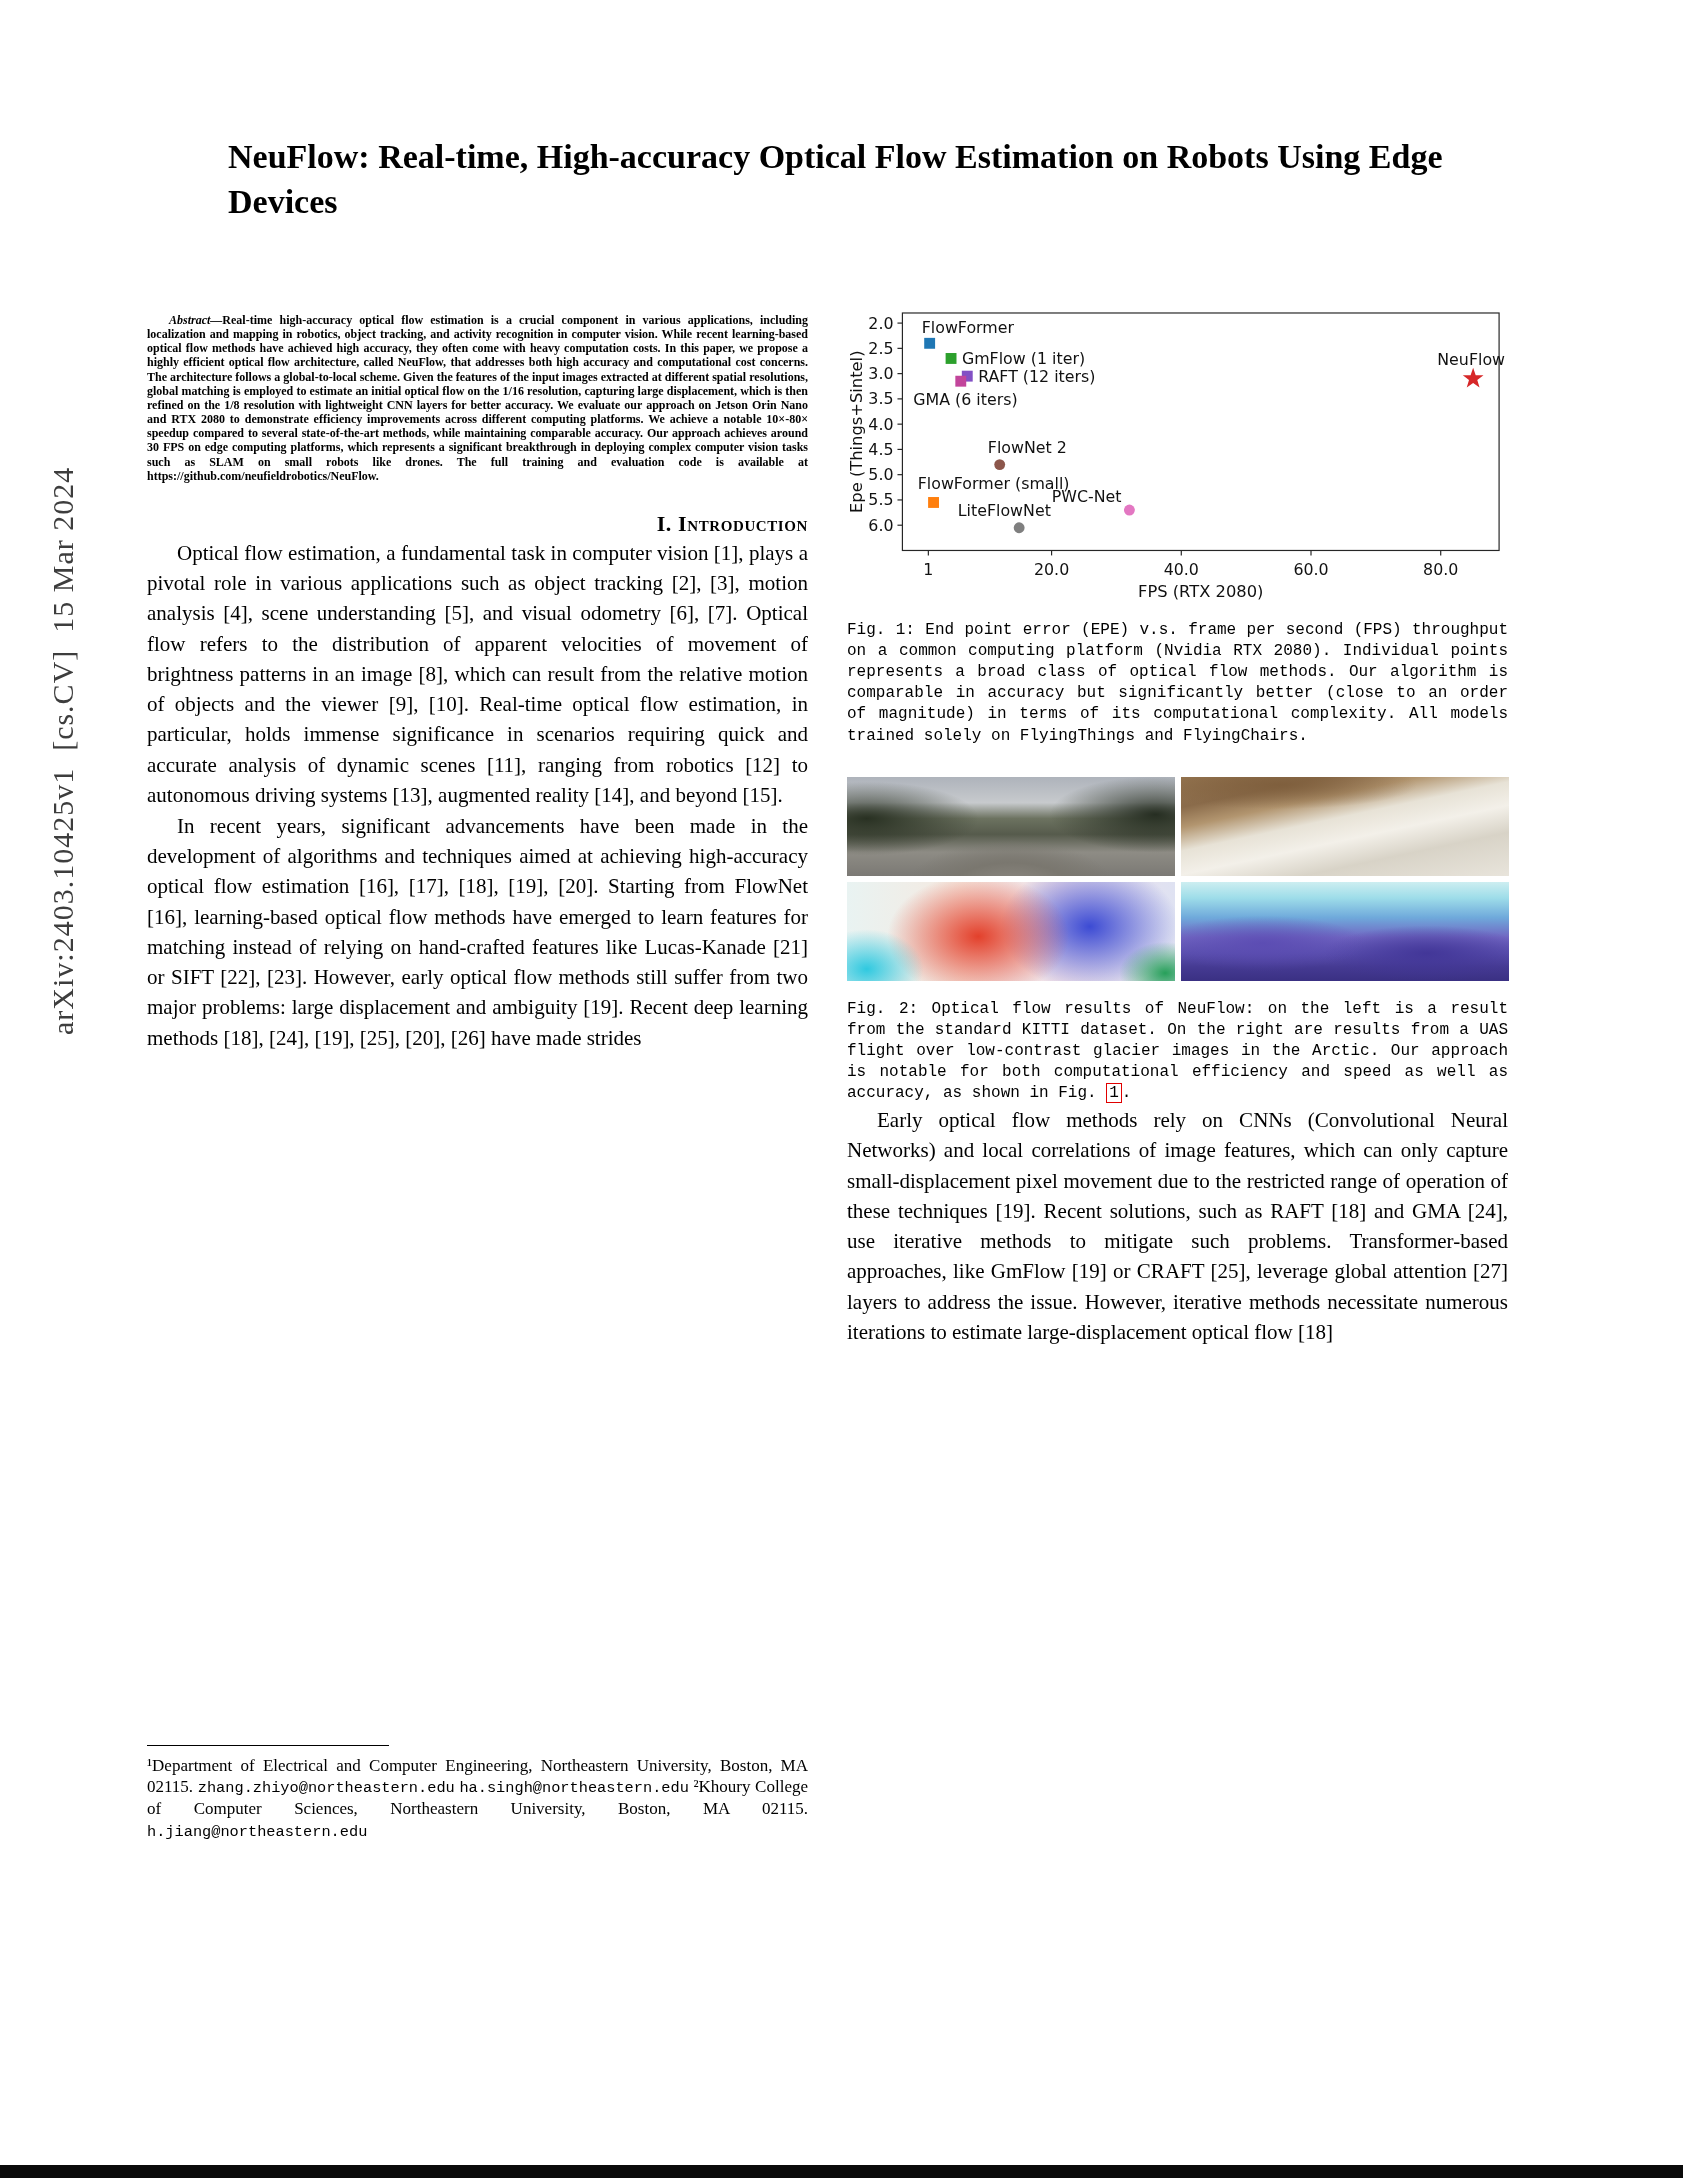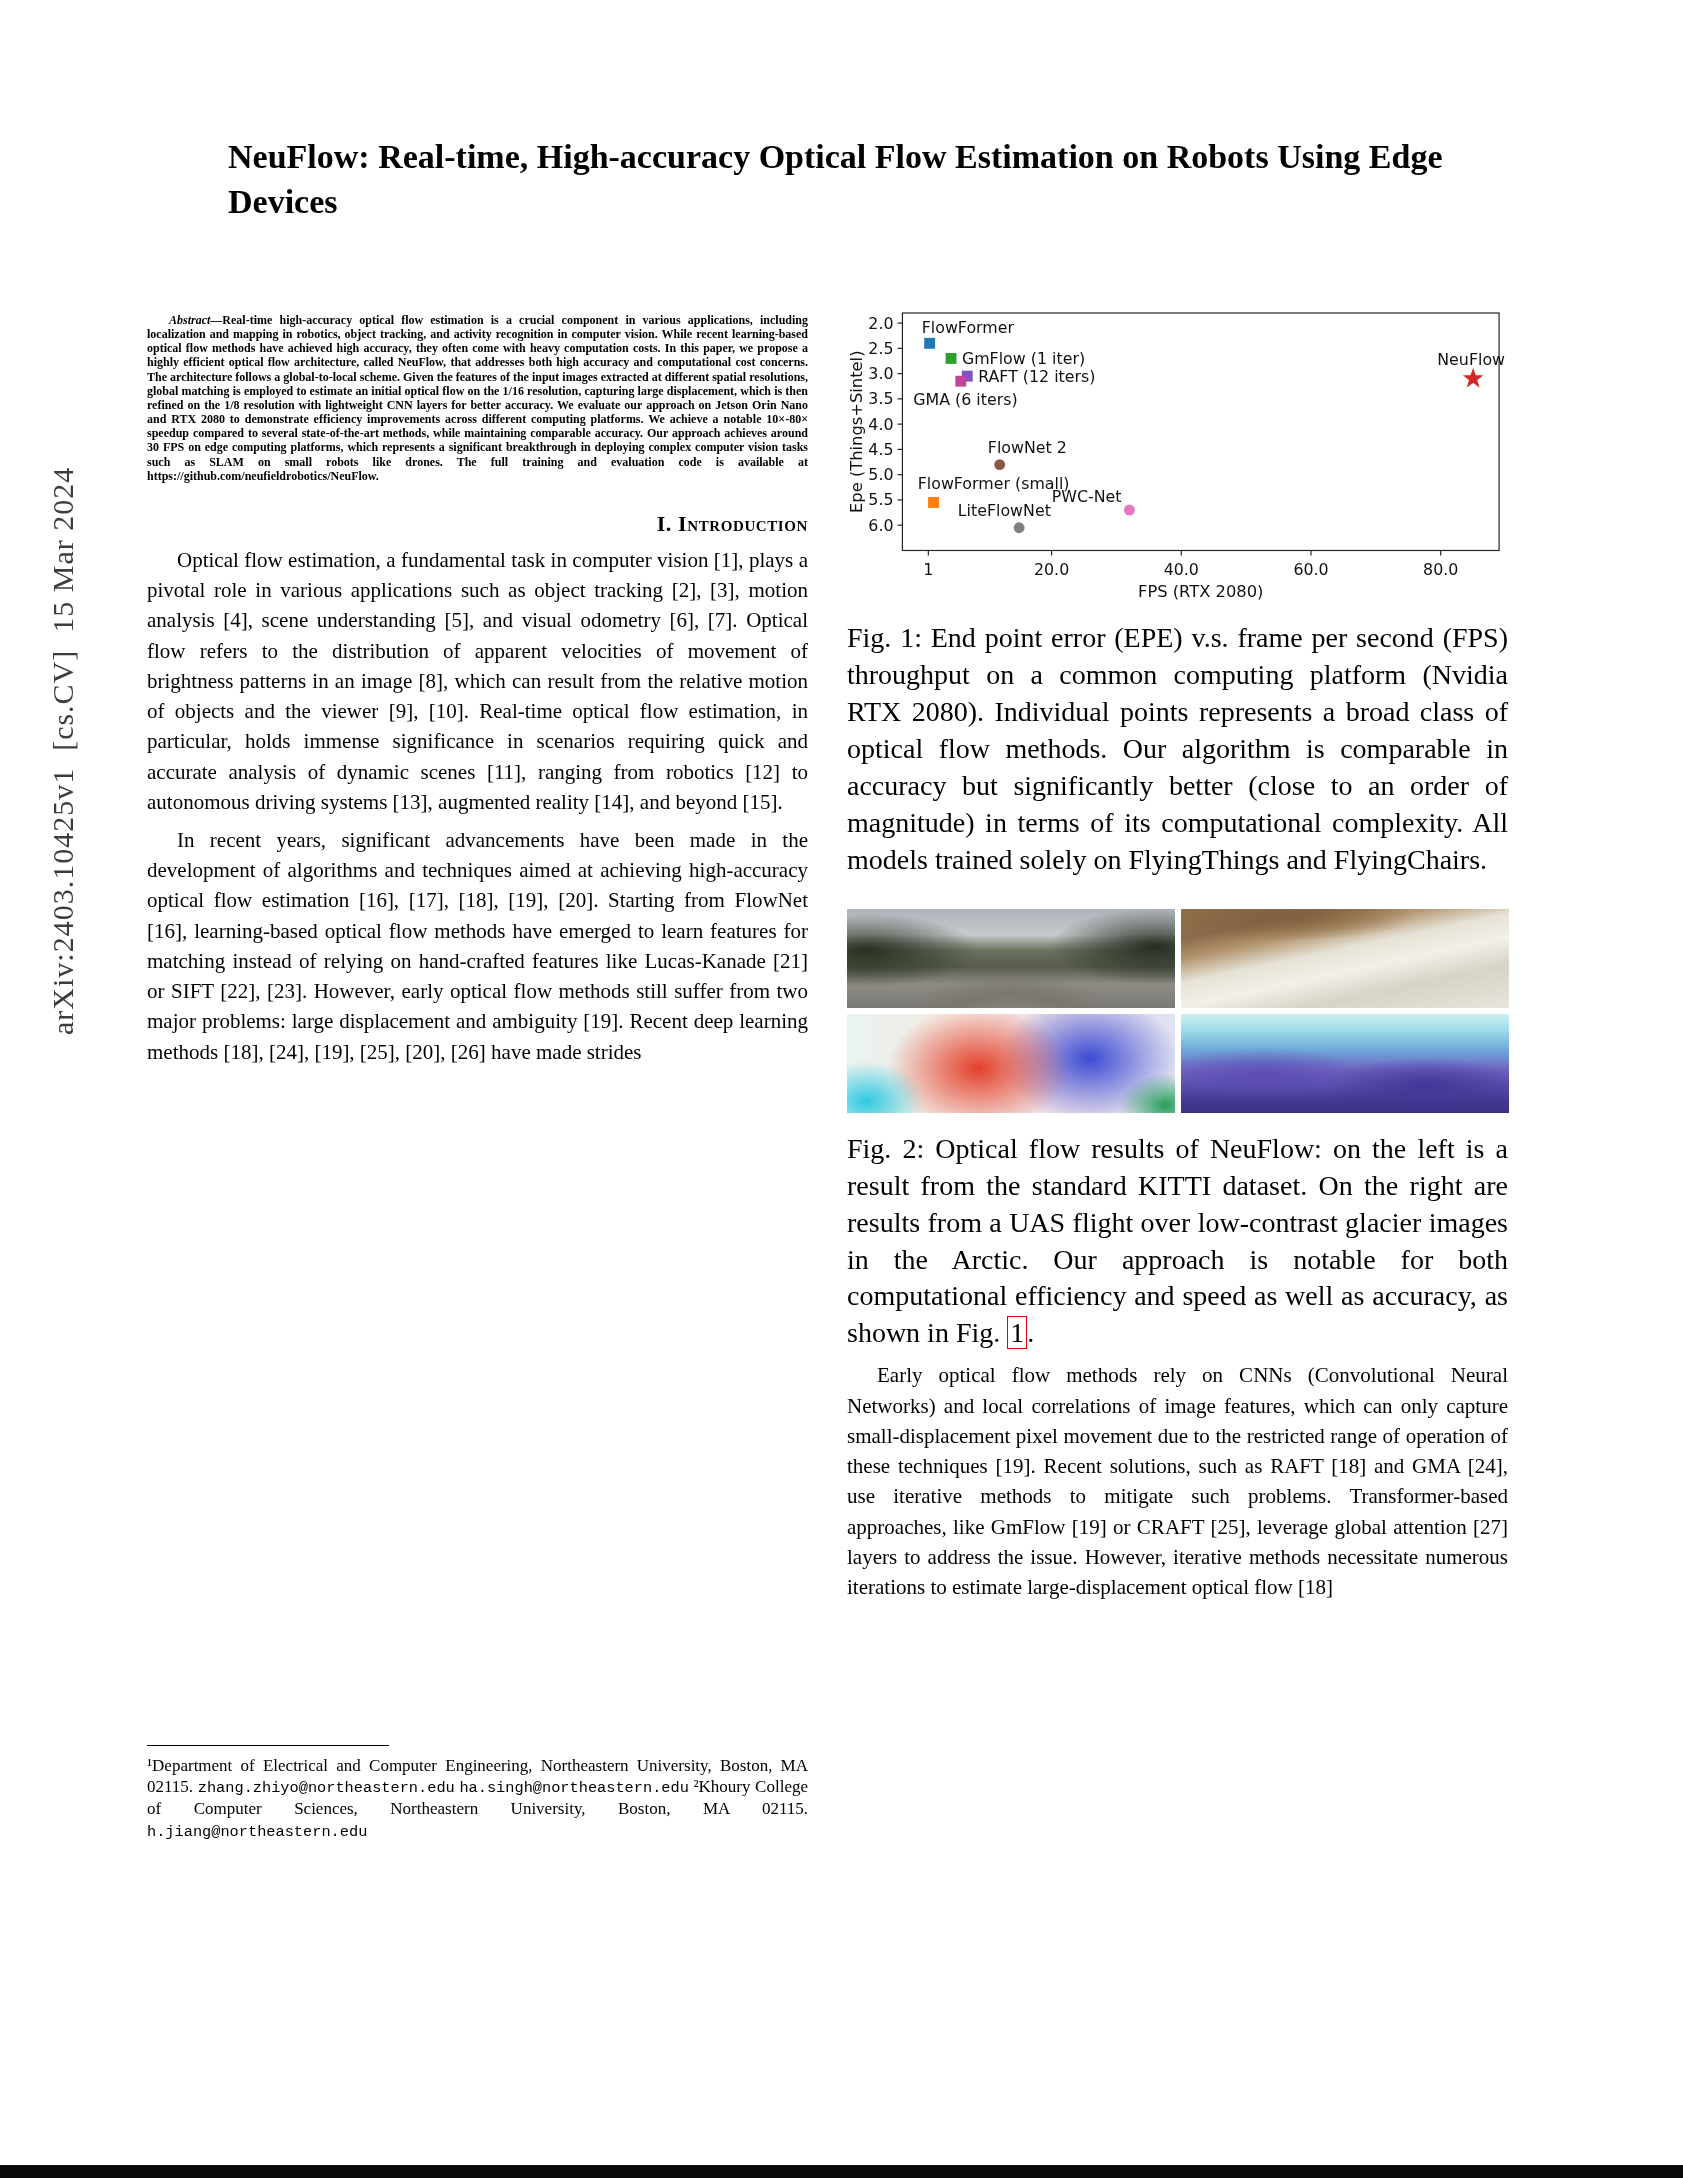--- a/index.html
+++ b/index.html
@@ -34,37 +34,37 @@
     text-align:justify; text-indent:22px;
   }
   .abstract-label { font-style:italic; }
   .abstract a, .plain-link { color:#000; text-decoration:none; }
 
   .section-heading {
     margin-top:28px; text-align:right; font-size:22px; font-weight:bold;
     font-variant:small-caps; letter-spacing:0.6px;
   }
   .body-p {
-    font-size:21px; line-height:1.44; text-align:justify; margin-top:8px;
+    font-size:21px; line-height:1.44; text-align:justify; margin-top:1px;
   }
   .indent { text-indent:30px; }
 
   .footnote {
     position:absolute; left:147px; top:1745px; width:661px;
     font-size:17px; line-height:1.25; text-align:justify;
   }
   .footnote-rule { width:242px; border-top:1.6px solid #000; margin-bottom:9px; }
   .mono { font-family:"Liberation Mono", monospace; font-size:15.3px; }
 
   figure { margin:0; }
   #fig1-chart { display:block; background:#fff; }
   #fig1-chart text { font-family:"DejaVu Sans", sans-serif; }
 
   .fig-caption {
-    font-size:28px; line-height:1.32; text-align:justify; margin-top:18px;
+    font-size:16px; line-height:1.32; text-align:justify; margin-top:18px;font-family:Liberation Mono, monospace;
   }
   .refbox { border:1.6px solid #e00000; padding:0 2px; }
 
   .fig2-grid {
     display:grid; grid-template-columns:328px 328px; gap:6px; margin-top:30px;
   }
   .fig2-grid .img { width:328px; height:99px; }
 
   .img-kitti-photo {
     background:

